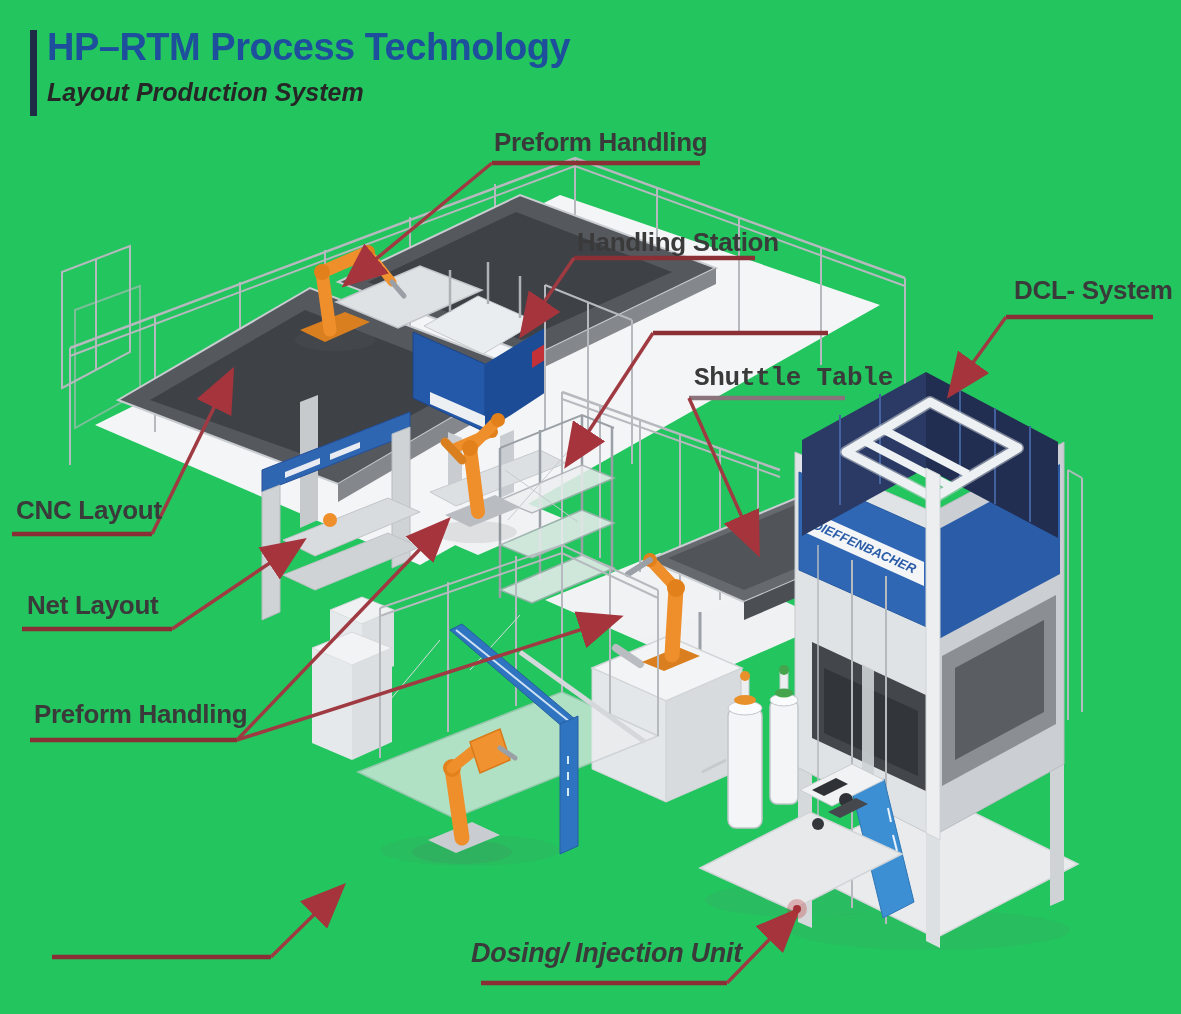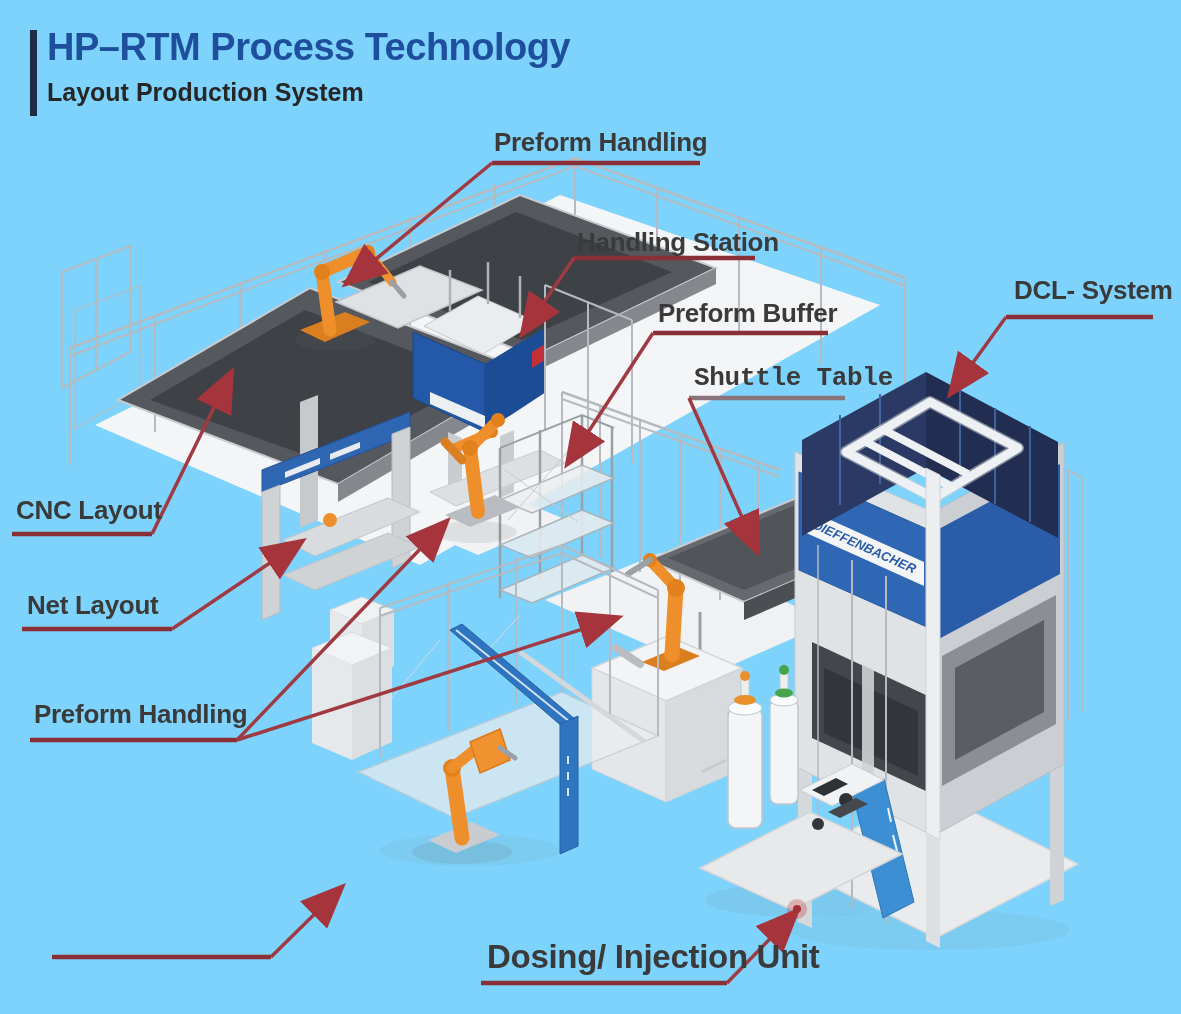--- a/index.html
+++ b/index.html
@@ -1,56 +1,55 @@
 <!DOCTYPE html>
 <html><head>
 <meta charset="utf-8">
 <style>
   html,body{margin:0;padding:0;background:#ffffff;}
   #stage{
-    position:relative;width:1181px;height:1014px;background:#7dd3fc;
+    position:relative;width:1181px;height:1014px;background:#22c55e;
     font-family:"Liberation Sans", sans-serif;overflow:hidden;
   }
   #illustration{position:absolute;left:0;top:0;z-index:1;}
   .hdr-bar{position:absolute;left:30px;top:30px;width:7px;height:86px;background:#1f2c45;z-index:3;}
   .hdr-title{
     position:absolute;left:47px;top:26px;font-size:38px;font-weight:700;
     letter-spacing:-0.5px;color:#1d4f9c;z-index:3;white-space:nowrap;
   }
   .hdr-sub{
     position:absolute;left:47px;top:78px;font-size:25px;font-weight:700;
-    color:#262626;z-index:3;white-space:nowrap;
+    color:#262626;z-index:3;white-space:nowrap;font-style:italic;
   }
   .callout{
     position:absolute;z-index:3;font-weight:700;color:#3a3a3a;white-space:nowrap;
     font-size:26px;letter-spacing:-0.3px;
   }
   .c-pht{left:494px;top:127px;}
   .c-drp{left:577px;top:227px;}
   .c-pbf{left:658px;top:298px;}
   .c-sht{left:694px;top:363px;font-family:Liberation Mono, monospace;}
   .c-dcl{left:1014px;top:275px;}
   .c-cnc{left:16px;top:495px;}
   .c-net{left:27px;top:590px;}
   .c-phl{left:34px;top:699px;}
   .c-cmp{left:64px;top:915px;font-size:25px;}
-  .c-dos{left:487px;top:938px;font-size:33px;}
+  .c-dos{left:471px;top:938px;font-size:27px;font-style:italic;}
 </style>
 </head>
 <body>
 
 <div id="stage">
 
   <div class="hdr-bar"></div>
   <div class="hdr-title">HP–RTM Process Technology</div>
   <div class="hdr-sub">Layout Production System</div>
 
   <div class="callout c-pht">Preform Handling</div>
   <div class="callout c-drp">Handling Station</div>
-  <div class="callout c-pbf">Preform Buffer</div>
   <div class="callout c-sht">Shuttle Table</div>
   <div class="callout c-dcl">DCL- System</div>
   <div class="callout c-cnc">CNC Layout</div>
   <div class="callout c-net">Net Layout</div>
   <div class="callout c-phl">Preform Handling</div>
   <div class="callout c-dos">Dosing/ Injection Unit</div>
 
   <svg id="illustration" width="1181" height="1014" viewBox="0 0 1181 1014">
     <defs>
       <marker id="arr" markerWidth="13" markerHeight="11" refX="11" refY="5.5" orient="auto">

